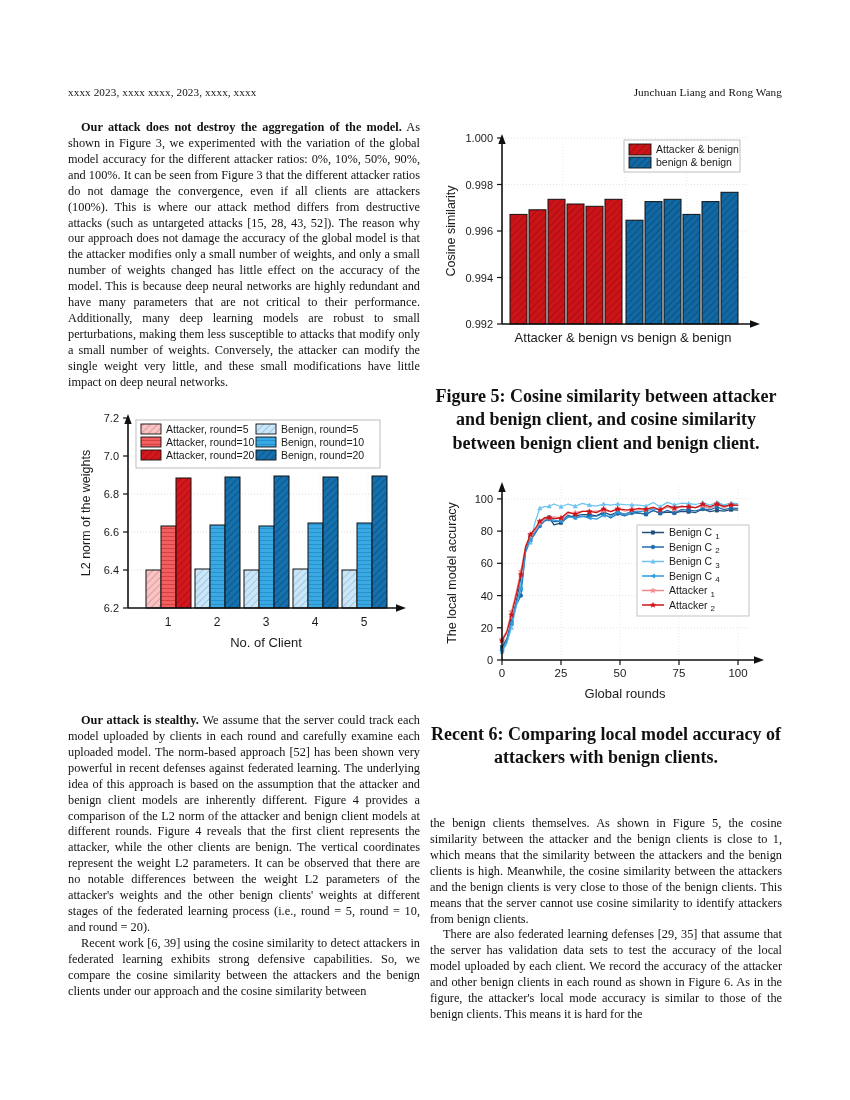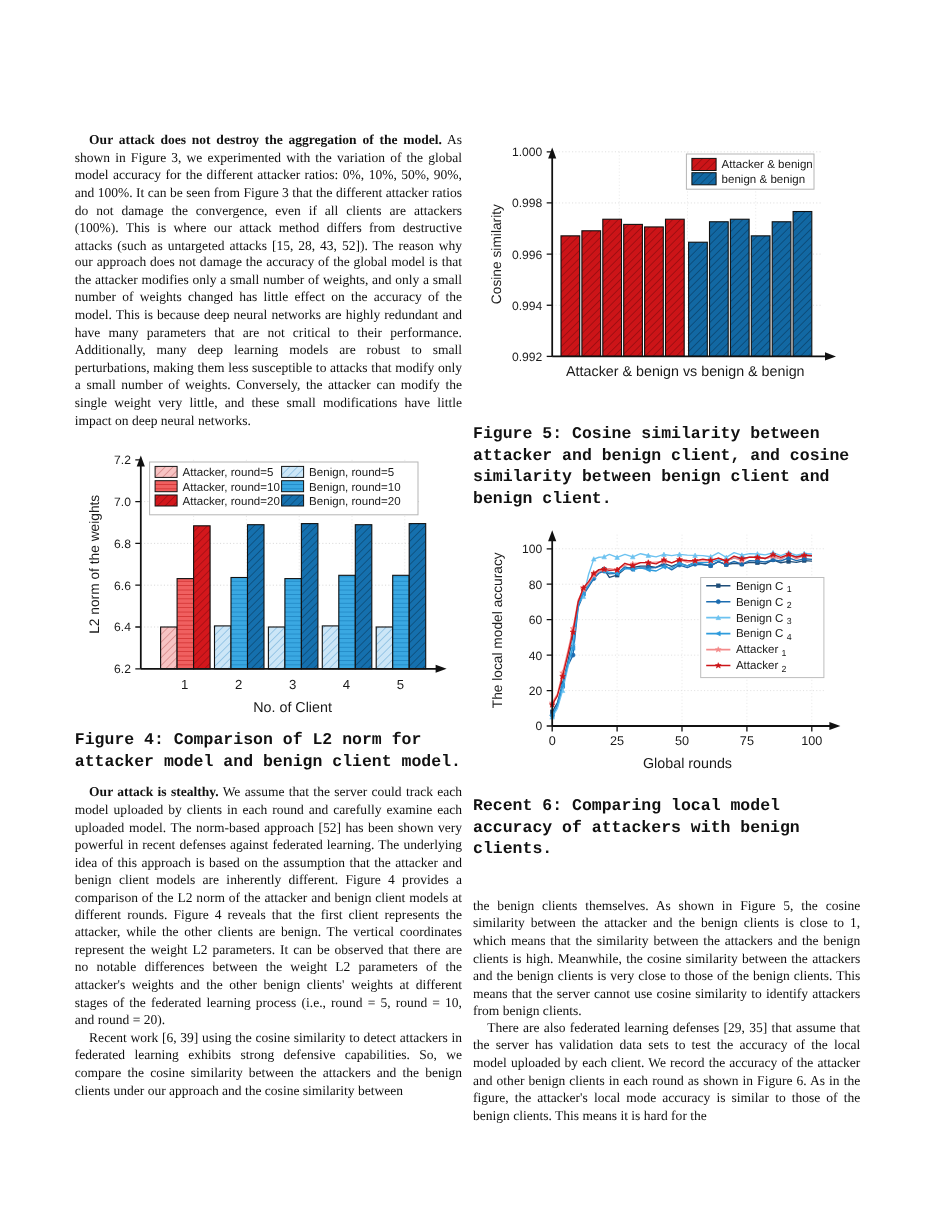--- a/index.html
+++ b/index.html
@@ -41,40 +41,43 @@
   }
   .col-left  { left: 68px; }
   .col-right { left: 430px; }
 
   p { margin: 0 0 0 0; }
   p.indent { text-indent: 13px; }
   .b { font-weight: bold; }
   .it { }
   .caption {
     font-weight: bold;
-    font-size: 15px;
+    font-size: 18px;
     line-height: 1.3;
-    text-align: left;
-    font-family: Liberation Mono, monospace;
+    text-align: center;
   }
 
   
   .figure { position: absolute; }
 
   
   svg text {
     font-family: "Liberation Sans", "DejaVu Sans", sans-serif;
     fill: #1a1a1a;
   }
 </style>
 </head>
 <body>
 
 <div class="page">
 
+  <div class="runhead">
+    <span>xxxx 2023, xxxx xxxx, 2023, xxxx, xxxx</span>
+    <span>Junchuan Liang and Rong Wang</span>
+  </div>
 
   <div class="col col-left" style="top:120px;">
     <p class="indent"><span class="b">Our attack does not destroy the aggregation of the model.</span><span> As shown in Figure 3, we experimented with the variation of the global model accuracy for the different attacker ratios: 0%, 10%, 50%, 90%, and 100%. It can be seen from Figure 3 that the different attacker ratios do not damage the convergence, even if all clients are attackers (100%). This is where our attack method differs from destructive attacks (such as untargeted attacks [15, 28, 43, 52]). The reason why our approach does not damage the accuracy of the global model is that the attacker modifies only a small number of weights, and only a small number of weights changed has little effect on the accuracy of the model. This is because deep neural networks are highly redundant and have many parameters that are not critical to their performance. Additionally, many deep learning models are robust to small perturbations, making them less susceptible to attacks that modify only a small number of weights. Conversely, the attacker can modify the single weight very little, and these small modifications have little impact on deep neural networks.</span></p>
   </div>
 
   <div class="figure" style="left:68px; top:400px;">
     <svg width="352" height="255" viewBox="0 0 352 255">
 
       <g>
         <line x1="60" y1="208" x2="315" y2="208" stroke="#cfcfcf" stroke-width="0.7" stroke-dasharray="1,2"></line>
@@ -181,23 +184,20 @@
         <rect x="188" y="24" width="20" height="10" fill="url(#hB5)" stroke="#111" stroke-width="0.9"></rect>
         <rect x="188" y="37" width="20" height="10" fill="url(#hB10)" stroke="#111" stroke-width="0.9"></rect>
         <rect x="188" y="50" width="20" height="10" fill="url(#hB20)" stroke="#111" stroke-width="0.9"></rect>
         <text x="213" y="33" font-size="10.5">Benign, round=5</text>
         <text x="213" y="46" font-size="10.5">Benign, round=10</text>
         <text x="213" y="59" font-size="10.5">Benign, round=20</text>
       </g>
     </svg>
   </div>
 
-  <div class="col col-left" style="top:663px;">
-    <p class="caption">Figure 4: Comparison of L2 norm for attacker model and benign client model.</p>
-  </div>
 
   <div class="col col-left" style="top:713px;">
     <p class="indent"><span class="b">Our attack is stealthy.</span><span> We assume that the server could track each model uploaded by clients in each round and carefully examine each uploaded model. The norm-based approach [52] has been shown very powerful in recent defenses against federated learning. The underlying idea of this approach is based on the assumption that the attacker and benign client models are inherently different. Figure 4 provides a comparison of the </span><span class="it">L2</span><span> norm of the attacker and benign client models at different rounds. Figure 4 reveals that the first client represents the attacker, while the other clients are benign. The vertical coordinates represent the weight </span><span class="it">L2</span><span> parameters. It can be observed that there are no notable differences between the weight </span><span class="it">L2</span><span> parameters of the attacker's weights and the other benign clients' weights at different stages of the federated learning process (i.e., round = 5, round = 10, and round = 20).</span></p>
     <p class="indent">Recent work [6, 39] using the cosine similarity to detect attackers in federated learning exhibits strong defensive capabilities. So, we compare the cosine similarity between the attackers and the benign clients under our approach and the cosine similarity between</p>
   </div>
 
   <div class="figure" style="left:430px; top:126px;">
     <svg width="352" height="235" viewBox="0 0 352 235">
       <defs>
         <pattern id="f5red" width="5" height="5" patternTransform="rotate(45)" patternUnits="userSpaceOnUse">

